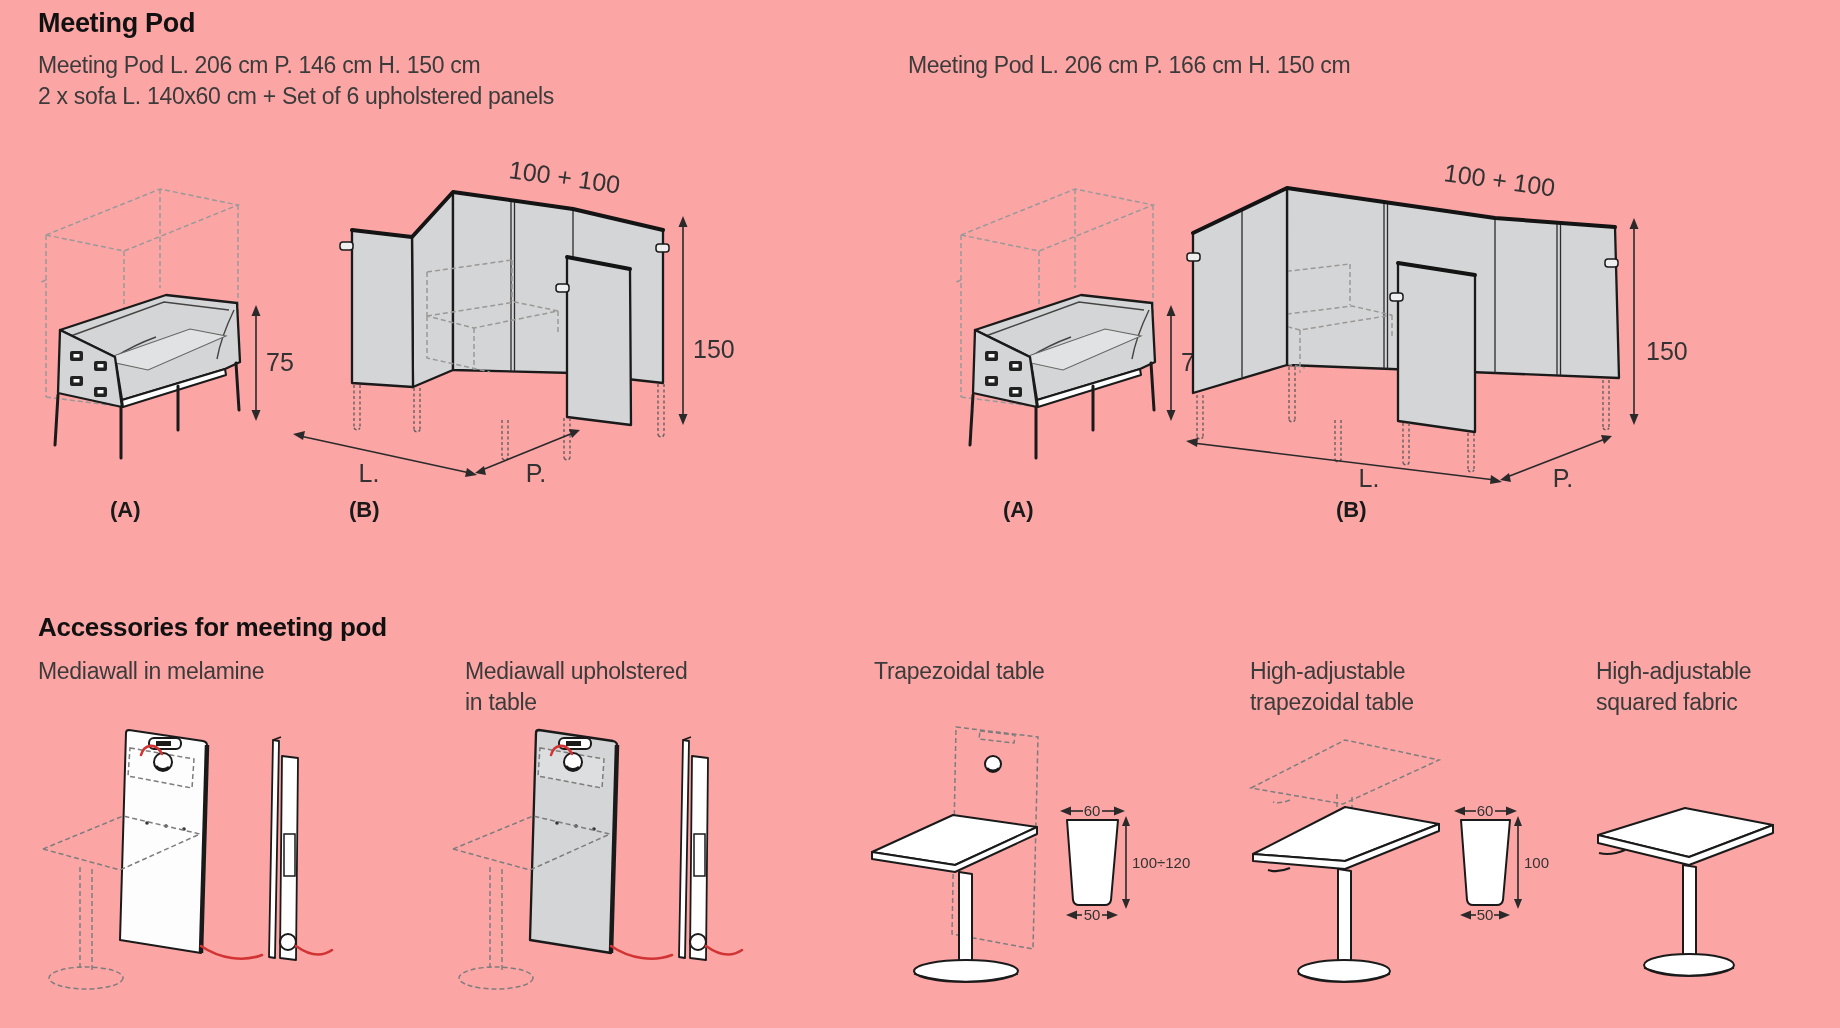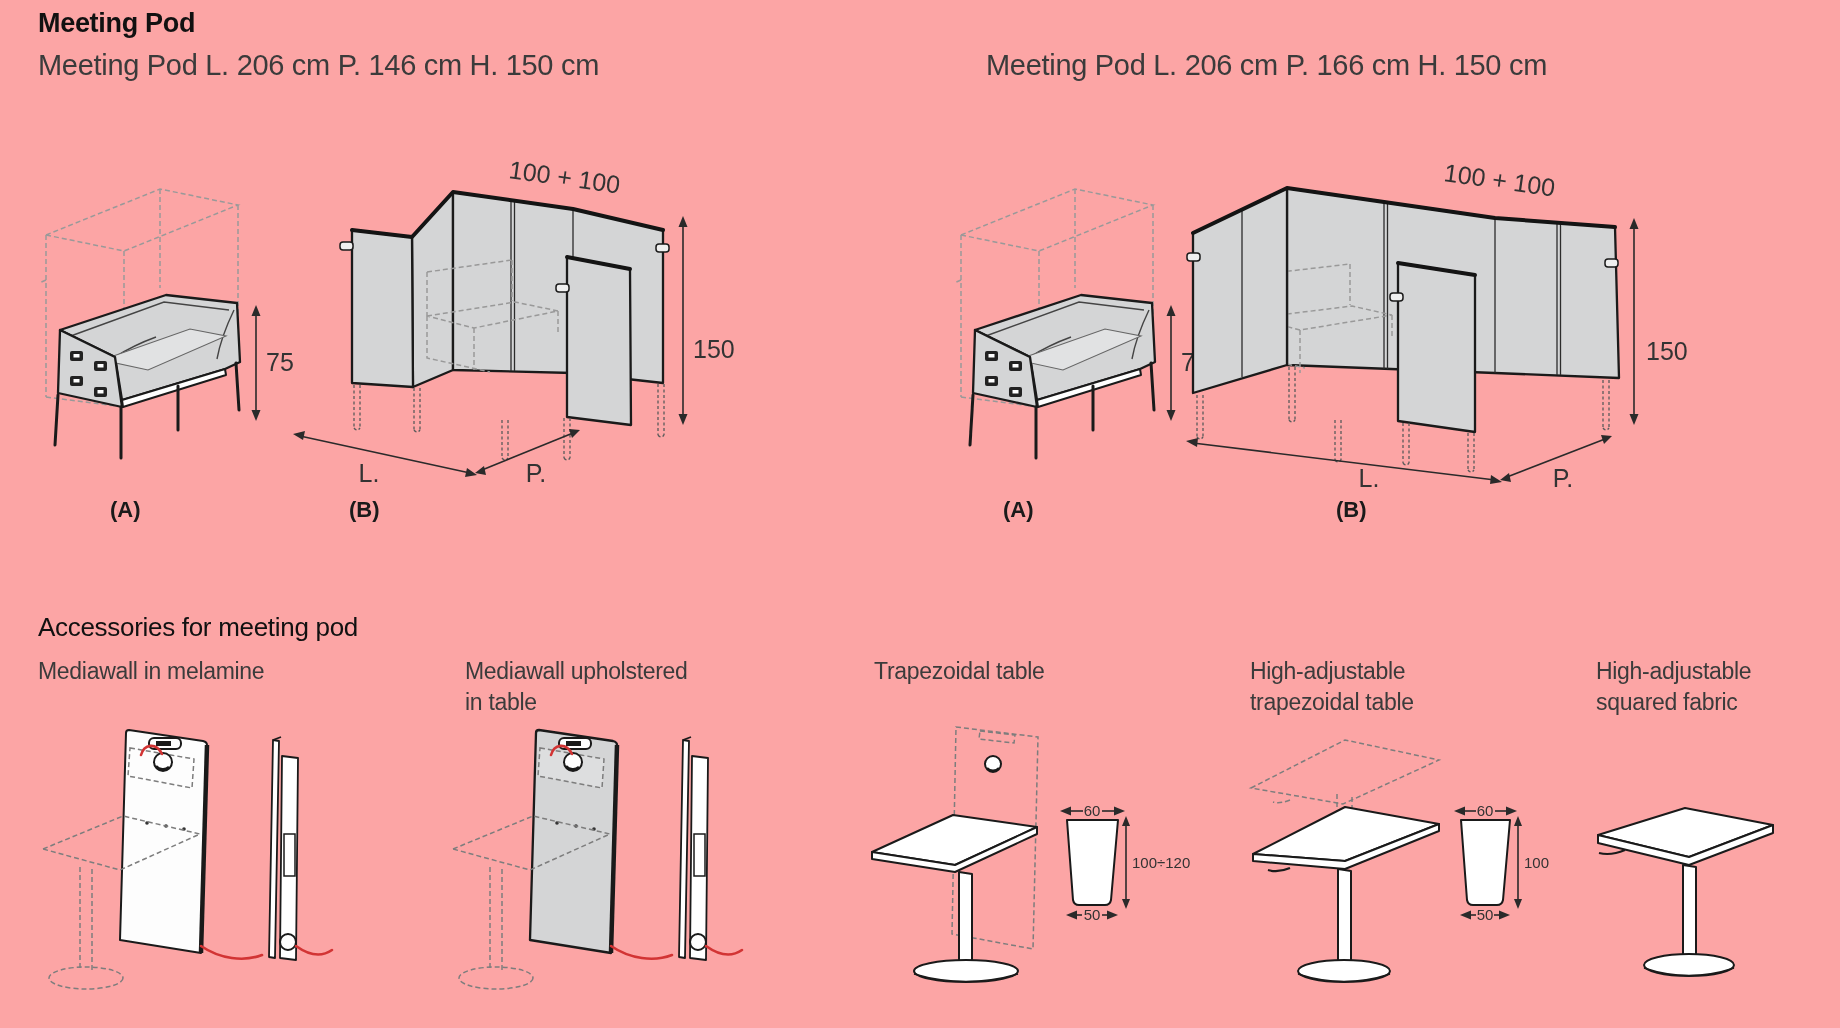--- a/index.html
+++ b/index.html
@@ -1,21 +1,21 @@
 <!DOCTYPE html>
 <html><head>
 <meta charset="utf-8">
 <style>
   html,body{margin:0;padding:0;background:#fff;}
   .page{position:relative;width:1840px;height:1028px;background:#fca5a5;overflow:hidden;
         font-family:"Liberation Sans",sans-serif;color:#3b3b3b;}
   .abs{position:absolute;}
   h1.t1{margin:0;font-size:27px;font-weight:bold;color:#111;letter-spacing:-0.3px;}
-  h2.t2{margin:0;font-size:26px;font-weight:normal;color:#111;letter-spacing:-0.3px;}
-  .desc{font-size:29px;line-height:31px;letter-spacing:-0.3px;color:#3b3b3b;white-space:nowrap;}
+  h2.t2{margin:0;font-size:26px;font-weight:bold;color:#111;letter-spacing:-0.3px;}
+  .desc{font-size:23px;line-height:31px;letter-spacing:-0.3px;color:#3b3b3b;white-space:nowrap;}
   .acclabel{font-size:23px;line-height:31px;letter-spacing:-0.3px;color:#3b3b3b;white-space:nowrap;}
   .ab{font-size:22px;font-weight:bold;color:#1a1a1a;width:70px;}
   svg{overflow:visible;}
   svg text{font-family:"Liberation Sans",sans-serif;fill:#333;}
   .dash{stroke:#999;stroke-width:1.5;fill:none;stroke-dasharray:5 3;}
   .dashd{stroke:#7d7d7d;stroke-width:1.5;fill:none;stroke-dasharray:5 3;}
   .leg{stroke:#5a5a5a;stroke-width:1.3;fill:none;stroke-dasharray:3 2.5;}
   .panel{fill:#d4d5d6;stroke:#1a1a1a;stroke-width:2.3;stroke-linejoin:round;}
   .white{fill:#ffffff;stroke:#1a1a1a;stroke-width:2;stroke-linejoin:round;}
   .rim{stroke:#141414;stroke-width:4;fill:none;stroke-linecap:round;stroke-linejoin:round;}
@@ -32,23 +32,24 @@
 </style>
 </head>
 <body>
 
 <div class="page">
 
   <h1 class="t1 abs" style="left:38px;top:8px;">Meeting Pod</h1>
 
   <div class="desc abs" style="left:38px;top:50px;">
     <div>Meeting Pod L. 206 cm P. 146 cm H. 150 cm</div>
-  </div>
-
-  <div class="desc abs" style="left:986px;top:50px;">
+    <div>2 x sofa L. 140x60 cm + Set of 6 upholstered panels</div>
+  </div>
+
+  <div class="desc abs" style="left:908px;top:50px;">
     <div>Meeting Pod L. 206 cm P. 166 cm H. 150 cm</div>
   </div>
 
   <svg class="abs" style="left:30px;top:140px;" width="300" height="335" viewBox="0 0 300 335">
     <g class="dash">
       <path d="M16,95 L130,49 L208,65 L94,111 Z"></path>
       <path d="M16,95 V257"></path>
         <path d="M208,65 V223"></path>
         <path d="M94,111 V267"></path>
         <path d="M130,49 V148"></path>

